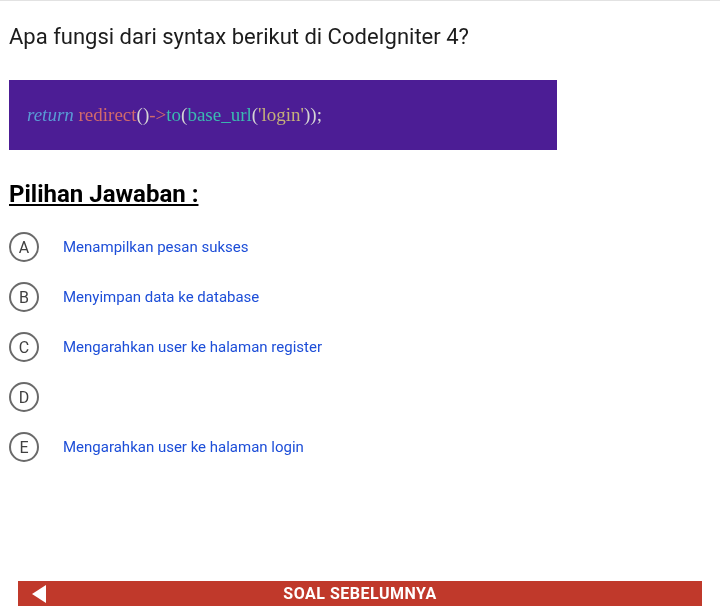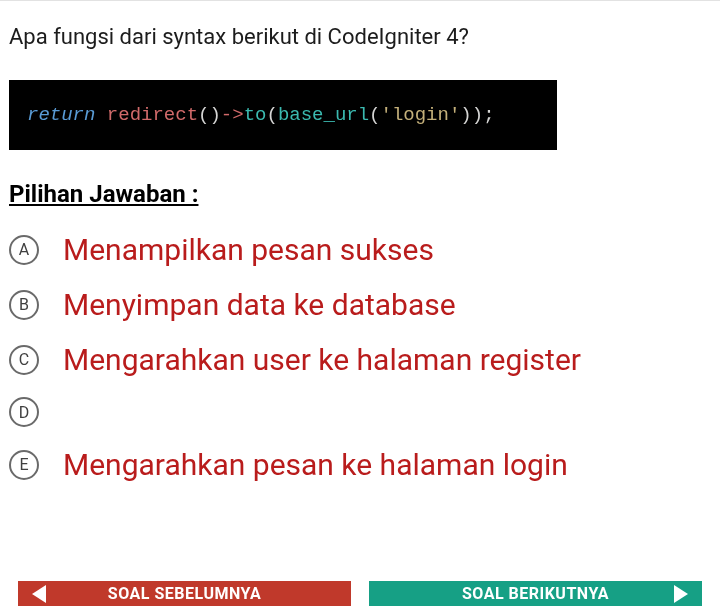--- a/index.html
+++ b/index.html
@@ -15,24 +15,24 @@
     border-top: 1px solid #e2e2e2;
     padding: 22px 26px 0 9px;
   }
   .question {
     font-size: 22px;
     font-weight: 400;
     color: #1c1c1c;
     line-height: 1.3;
   }
   .code-block {
-    background: #000000;
+    background: #4c1d95;
     margin-top: 28px;
     padding: 24px 18px;
-    font-family: Liberation Mono, monospace;
+    font-family: Liberation Serif, serif;
     font-size: 19px;
     white-space: pre;
     width: 548px;
     line-height: 1.2;
   }
   .tok-blue   { color: #599bd5; font-style: italic; }
   .tok-red    { color: #d16a6a; }
   .tok-punc   { color: #d5d5d4; }
   .tok-teal   { color: #3bbab0; }
   .tok-func   { color: #3bbab0; }
@@ -60,22 +60,22 @@
     border-radius: 50%;
     display: flex;
     align-items: center;
     justify-content: center;
     font-size: 16px;
     color: #404040;
     flex-shrink: 0;
     margin-right: 24px;
   }
   .option-text {
-    font-size: 30px;
-    color: #b91c1c;
+    font-size: 15px;
+    color: #1d4ed8;
   }
   .footer-nav {
     position: absolute;
     left: 18px;
     top: 581px;
     width: 684px;
     display: flex;
     gap: 18px;
   }
   .nav-btn {
@@ -123,35 +123,27 @@
       </div>
       <div class="option">
         <div class="option-letter">C</div>
         <div class="option-text">Mengarahkan user ke halaman register</div>
       </div>
       <div class="option">
         <div class="option-letter">D</div>
       </div>
       <div class="option">
         <div class="option-letter">E</div>
-        <div class="option-text">Mengarahkan pesan ke halaman login</div>
+        <div class="option-text">Mengarahkan user ke halaman login</div>
       </div>
     </div>
 </div>
 
 <div class="footer-nav">
   <div class="nav-btn prev">
     <span class="arrow">
       <svg width="14" height="18" viewBox="0 0 14 18">
           <polygon points="14,0 14,18 0,9" fill="#fff"></polygon>
         </svg>
     </span>
     <span>SOAL SEBELUMNYA</span>
   </div>
-  <div class="nav-btn next">
-    <span>SOAL BERIKUTNYA</span>
-    <span class="arrow">
-      <svg width="14" height="18" viewBox="0 0 14 18">
-          <polygon points="0,0 0,18 14,9" fill="#fff"></polygon>
-        </svg>
-    </span>
-  </div>
 </div>
 
 </body></html>

